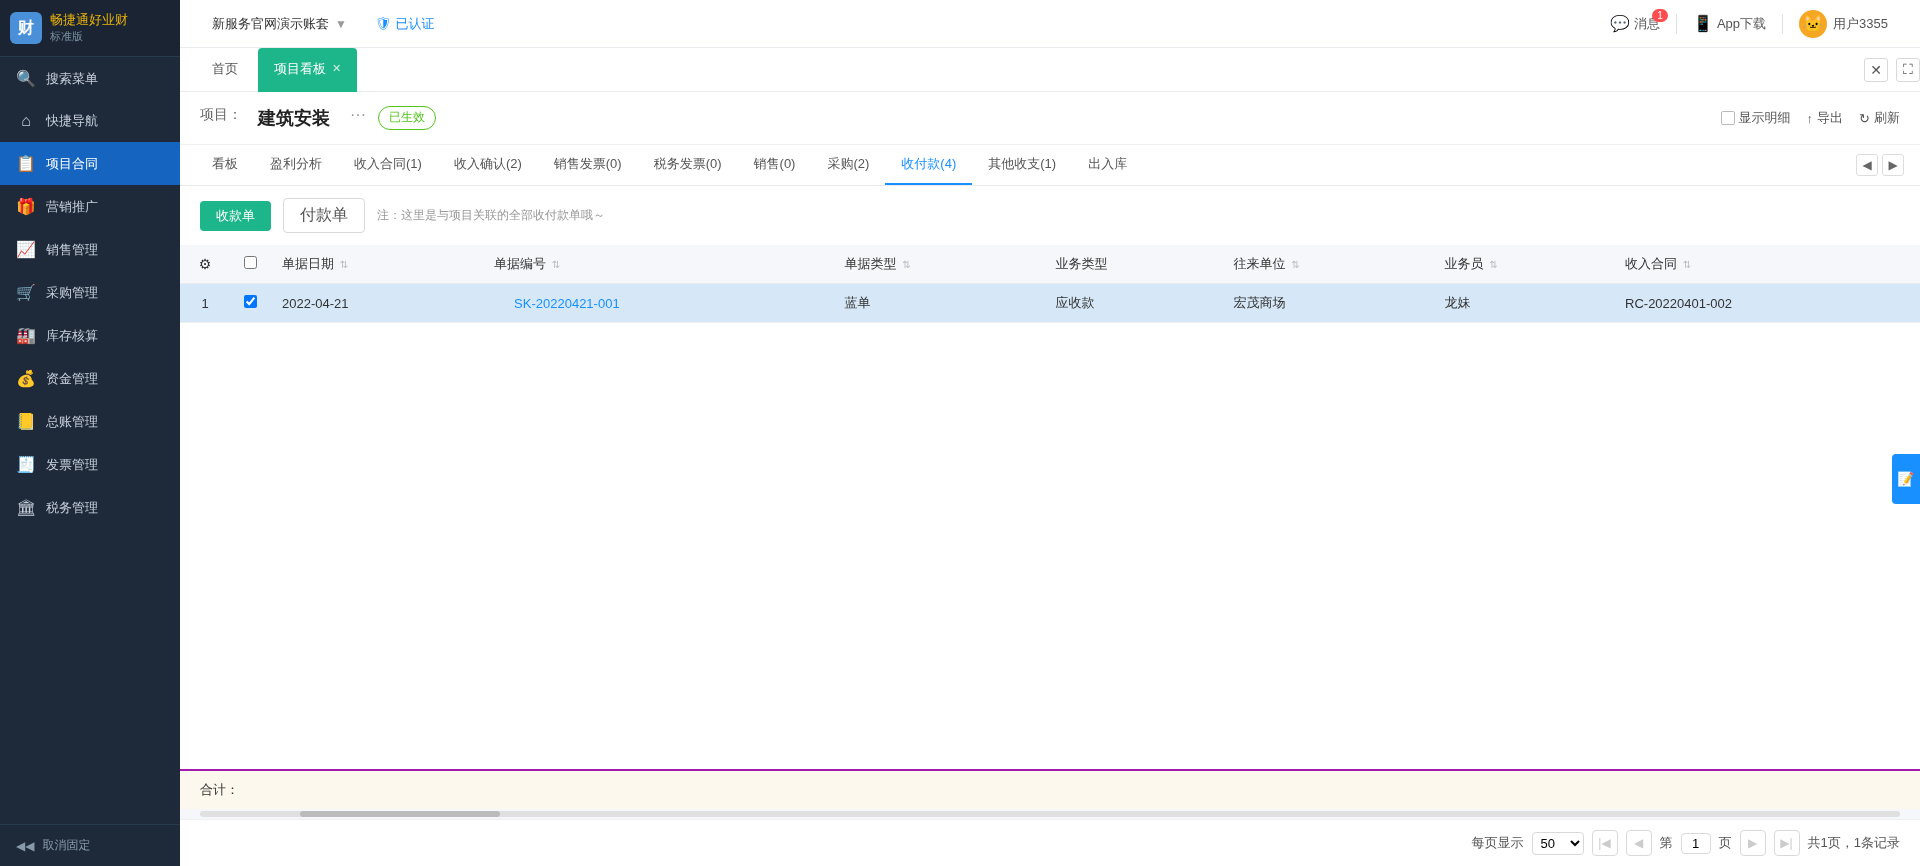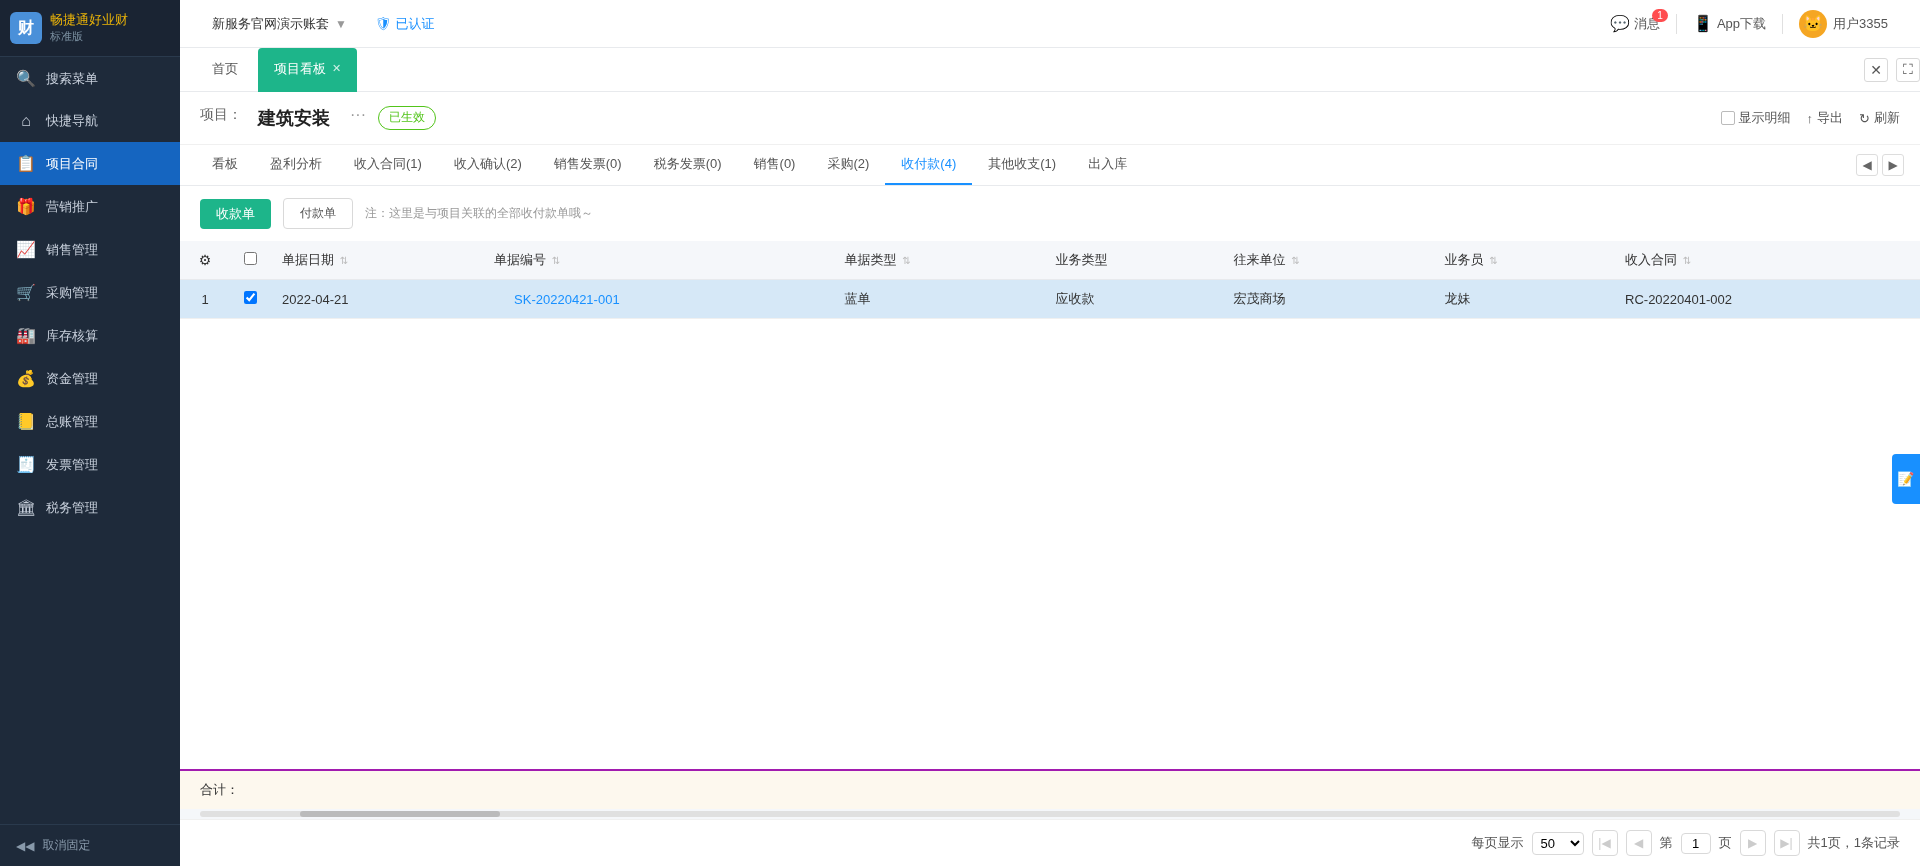--- a/index.html
+++ b/index.html
@@ -237,21 +237,21 @@
       padding: 6px 16px;
       font-size: 13px;
       cursor: pointer;
     }
     .btn-secondary {
       background: white;
       color: #555;
       border: 1px solid #d9d9d9;
       border-radius: 4px;
       padding: 6px 16px;
-      font-size: 12px;
+      font-size: 16px;
       cursor: pointer;
     }
     .note-text { color: #999; font-size: 12px; }
 
     
     .table-wrap {
       flex: 1;
       overflow: auto;
       padding: 0 0;
     }

